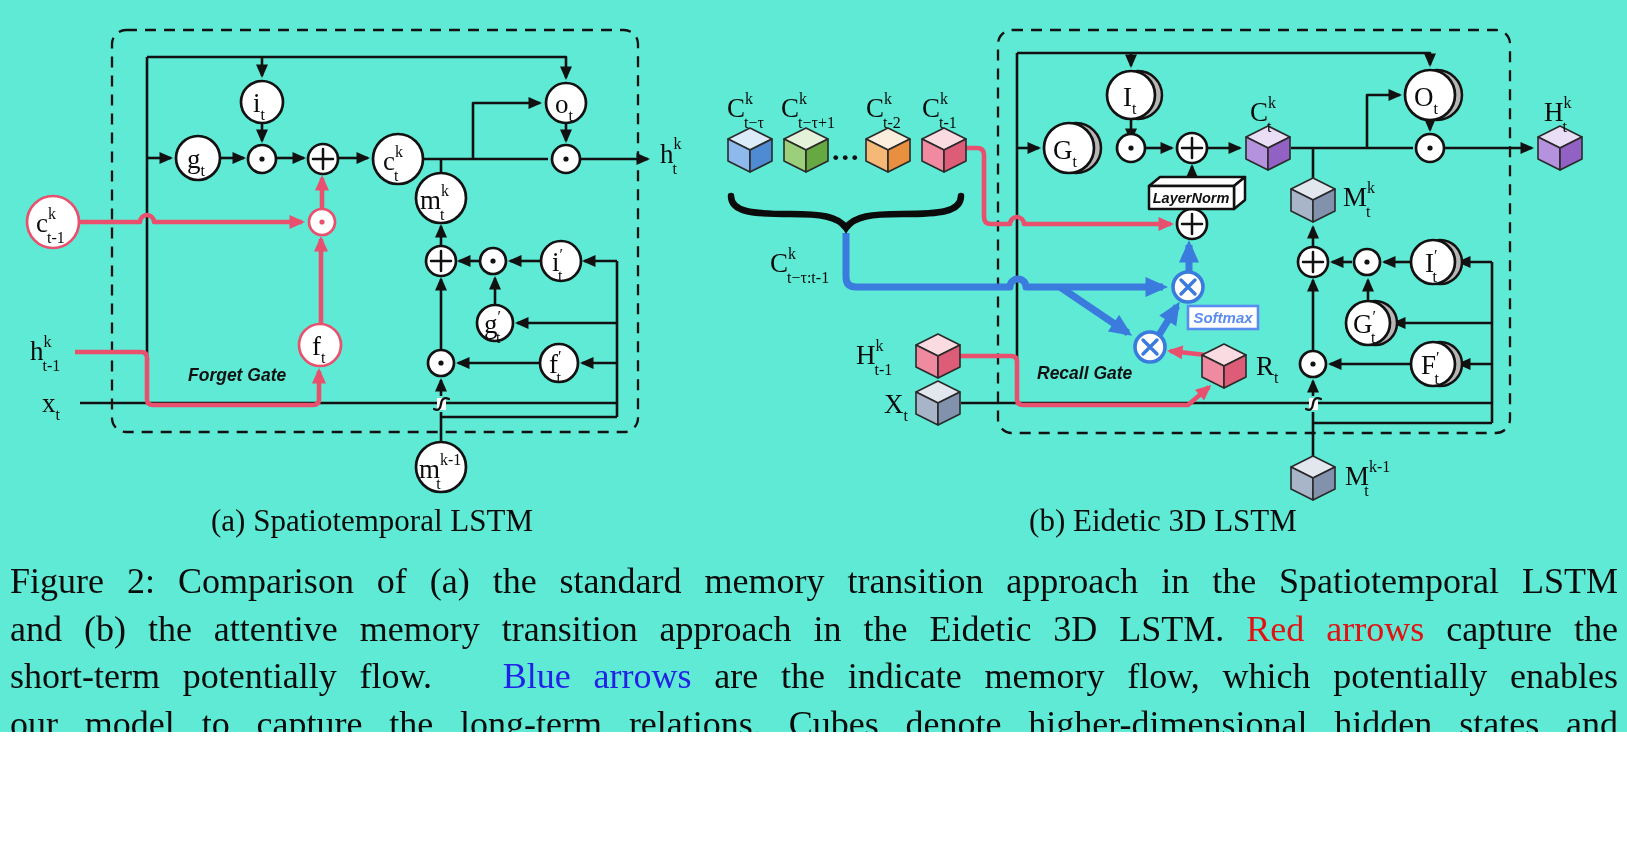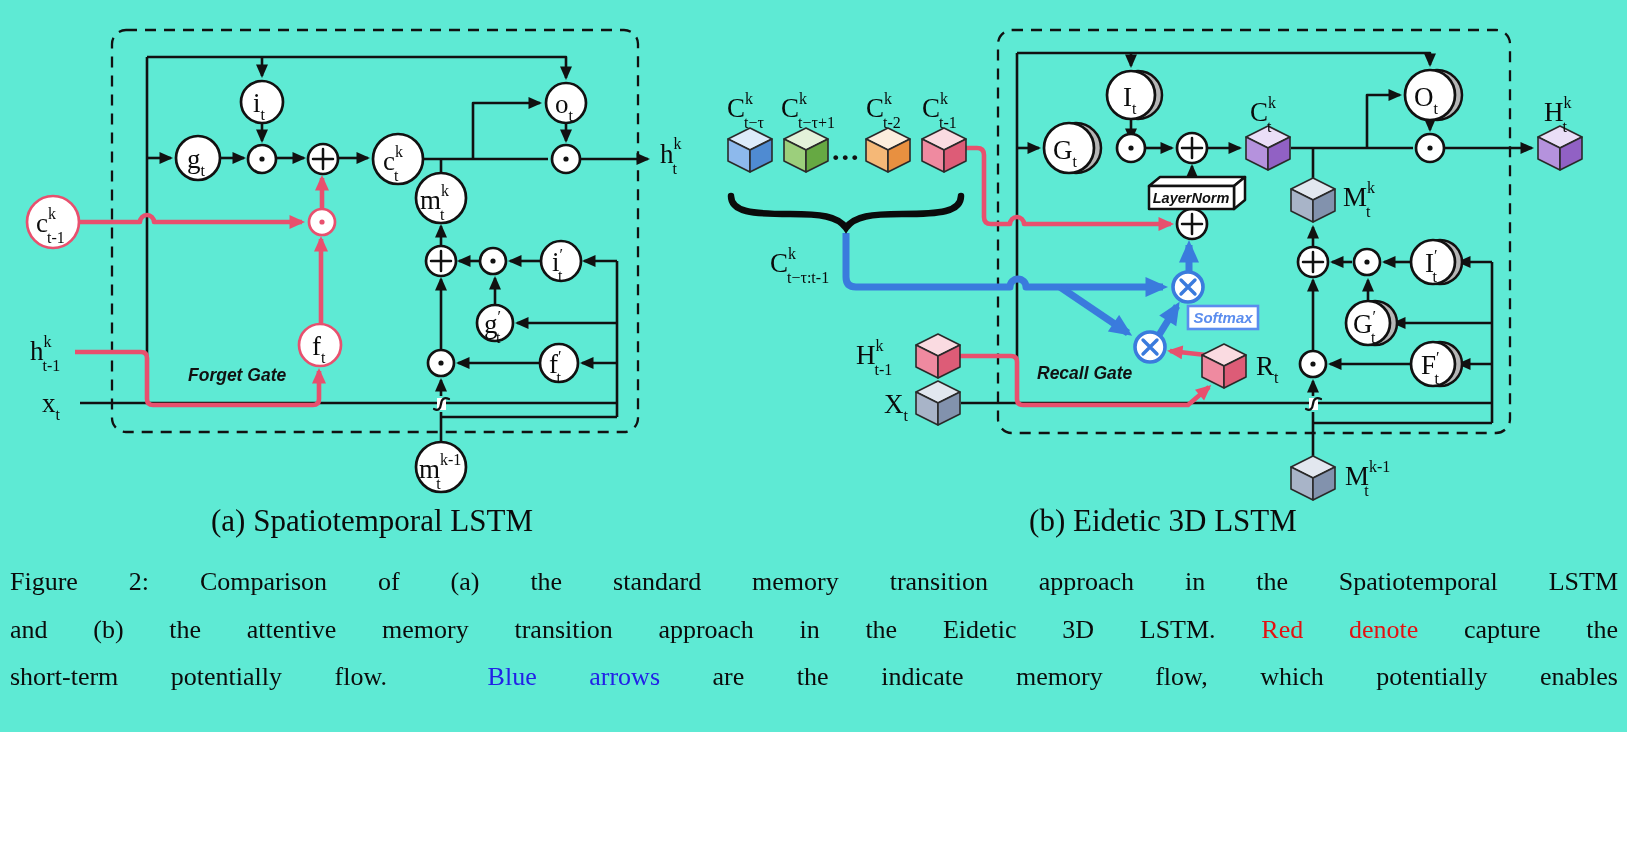--- a/index.html
+++ b/index.html
@@ -37,21 +37,21 @@
   .gate{font-family:"Liberation Sans",sans-serif;font-weight:bold;font-style:italic;font-size:17.5px;fill:#111;}
   .lnl{font-family:"Liberation Sans",sans-serif;font-weight:bold;font-style:italic;font-size:14.5px;fill:#111;}
   .sml{font-family:"Liberation Sans",sans-serif;font-weight:bold;font-style:italic;font-size:15px;
        fill:var(--softmax-blue,#5b8dee);}
   .smbox{fill:#fff;stroke:var(--softmax-blue,#5b8dee);stroke-width:2.6px;}
   .lnbox{fill:#fff;stroke:#111;stroke-width:2.5px;stroke-linejoin:round;}
   .ptitle{font-family:"Liberation Serif",serif;font-size:31px;fill:#0b0b0b;}
   .dots{font-family:"Liberation Serif",serif;font-weight:bold;font-size:30px;letter-spacing:2px;fill:#111;}
   
   .caption{position:absolute;left:10px;top:558px;width:1608px;}
-  .cap-line{font-family:"Liberation Serif",serif;font-size:26px;line-height:47.5px;height:47.5px;
+  .cap-line{font-family:"Liberation Serif",serif;font-size:36px;line-height:47.5px;height:47.5px;
             white-space:normal;text-align:justify;text-align-last:justify;color:#0b0b0b;}
   .cap-line.last{text-align-last:left;}
   .cap-red{color:var(--caption-red,#e11);}
   .cap-blue{color:var(--caption-blue,#22e);margin-left:48px;}
 </style>
 </head>
 <body>
 
 <div class="page">
 
@@ -404,17 +404,18 @@
     <text class="t1" x="856" y="364"><tspan>H</tspan><tspan class="ts" dy="-13">k</tspan><tspan class="ts" dy="24" dx="-9">t-1</tspan></text>
     <text class="t1" x="884" y="413"><tspan>X</tspan><tspan class="ts" dy="8">t</tspan></text>
     <text class="t1" x="1256" y="375"><tspan>R</tspan><tspan class="ts" dy="8">t</tspan></text>
     <text class="gate" x="1037" y="379">Recall Gate</text>
     <text class="ptitle" x="1163" y="531" text-anchor="middle">(b) Eidetic 3D LSTM</text>
   </g>
 </svg>
 
 <div class="caption">
   <div class="cap-line"><span>Figure 2: Comparison of (a) the standard memory transition approach in the Spatiotemporal LSTM</span></div>
-  <div class="cap-line"><span>and (b) the attentive memory transition approach in the Eidetic 3D LSTM. </span><span class="cap-red">Red denote</span><span> capture the</span></div>
+  <div class="cap-line"><span>and (b) the attentive memory transition approach in the Eidetic 3D LSTM. </span><span class="cap-red">Red arrows</span><span> capture the</span></div>
   <div class="cap-line"><span>short-term potentially flow. </span><span class="cap-blue">Blue arrows</span><span> are the indicate memory flow, which potentially enables</span></div>
+  <div class="cap-line"><span>our model to capture the long-term relations. Cubes denote higher-dimensional hidden states and</span></div>
 </div>
 
 </div>
 
 </body></html>

